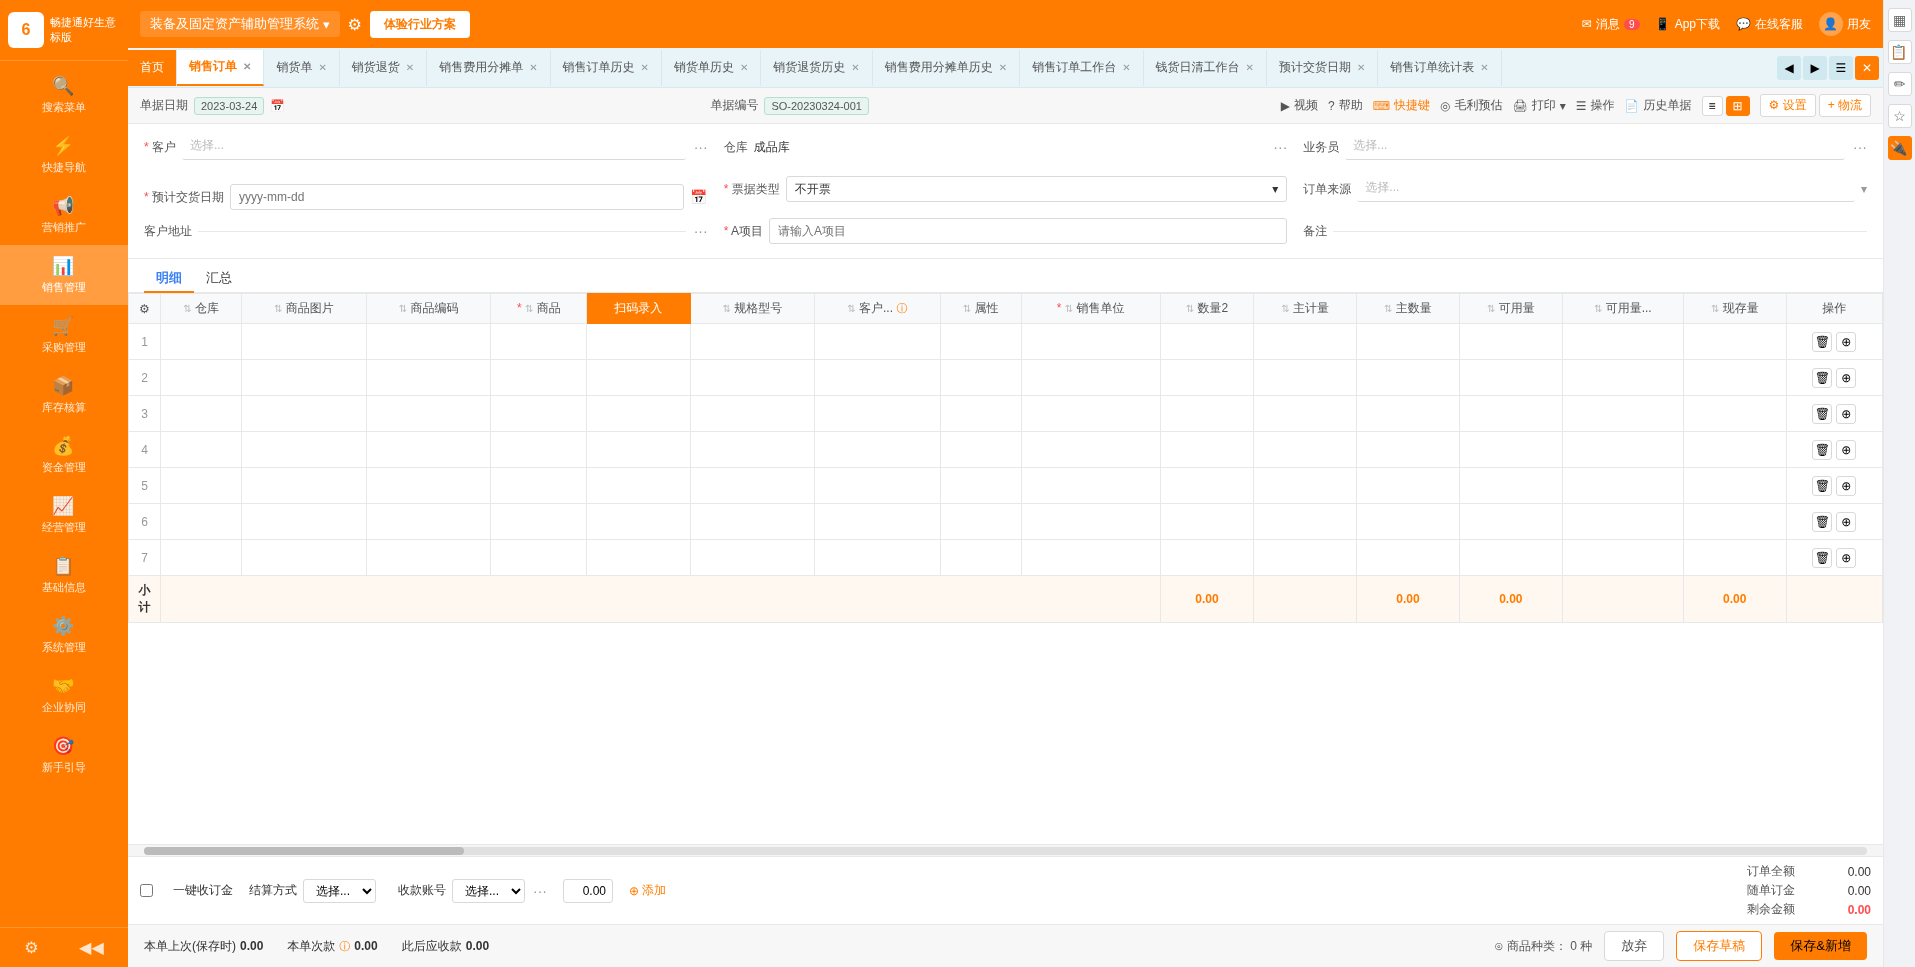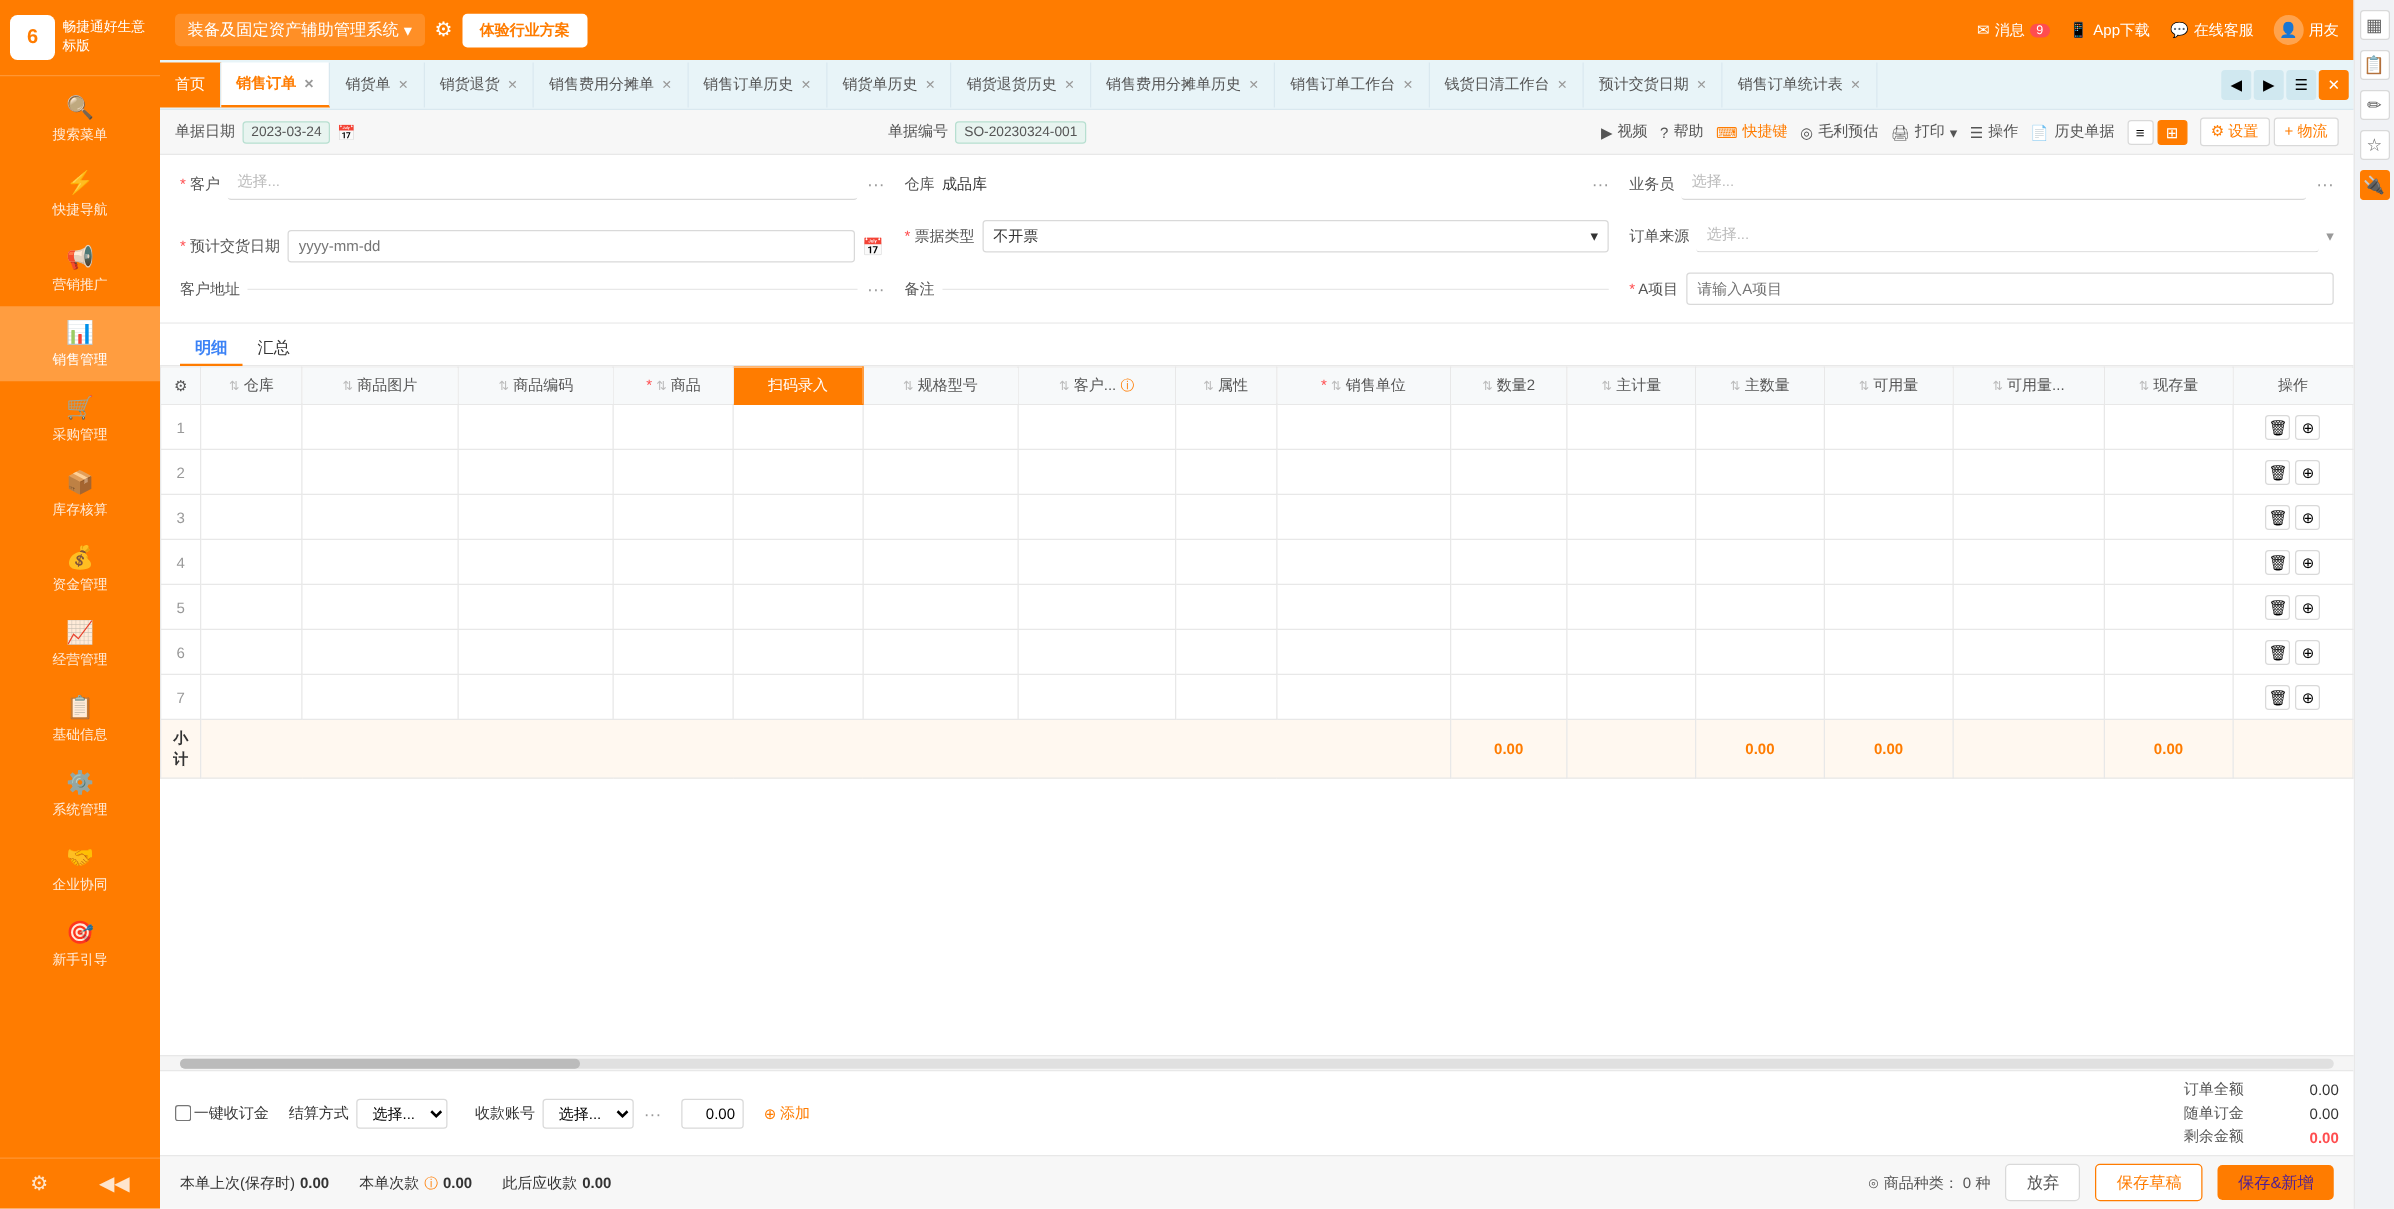--- a/index.html
+++ b/index.html
@@ -84,41 +84,41 @@
     .subtotal-row td { font-weight: bold; color: #ff7c00; border: 1px solid #e8e8e8; padding: 6px 4px; }
     .subtotal-label { color: #333; font-weight: bold; }
     
     
     .scrollbar-area { height: 12px; background: #f5f5f5; border-top: 1px solid #e8e8e8; position: relative; }
     .scrollbar-track { height: 8px; background: #e0e0e0; border-radius: 4px; margin: 2px 16px; }
     .scrollbar-thumb { width: 320px; height: 8px; background: #bbb; border-radius: 4px; }
     
     
     .bottom-bar { display: flex; align-items: center; padding: 6px 12px; background: #fff; border-top: 1px solid #e8e8e8; gap: 16px; min-height: 40px; }
-    .bottom-checkbox { display: flex; align-items: center; gap: 2px; cursor: pointer; }
+    .bottom-checkbox { display: flex; align-items: center; gap: 20px; cursor: pointer; }
     .bottom-field { display: flex; align-items: center; gap: 6px; }
     .bottom-select { border: 1px solid #d9d9d9; border-radius: 3px; padding: 2px 8px; font-size: 12px; background: #fff; height: 24px; min-width: 60px; }
     .bottom-input { border: 1px solid #d9d9d9; border-radius: 3px; padding: 2px 6px; font-size: 12px; width: 50px; height: 24px; text-align: right; }
     .add-btn { color: #ff7c00; cursor: pointer; display: flex; align-items: center; gap: 3px; }
     .bottom-summary { margin-left: auto; display: flex; flex-direction: column; gap: 2px; text-align: right; }
     .summary-row { display: flex; justify-content: flex-end; align-items: center; gap: 16px; font-size: 12px; }
     .summary-label { color: #555; }
     .summary-value { color: #333; min-width: 60px; text-align: right; }
     .summary-value.total { color: #ff4d4f; font-weight: bold; }
     
     
     .footer-bar { display: flex; align-items: center; padding: 6px 16px; background: #f7f7f7; border-top: 1px solid #e8e8e8; gap: 24px; }
     .footer-field { display: flex; align-items: center; gap: 4px; font-size: 12px; }
     .footer-value { color: #333; font-weight: bold; }
     .footer-right { margin-left: auto; display: flex; align-items: center; gap: 12px; }
     .footer-goods-count { font-size: 12px; color: #555; cursor: pointer; }
     .btn { border-radius: 4px; padding: 5px 16px; font-size: 13px; cursor: pointer; border: none; }
     .btn-default { background: #fff; border: 1px solid #d9d9d9; color: #555; }
     .btn-outline-orange { background: #fff; border: 1px solid #ff7c00; color: #ff7c00; }
-    .btn-orange { background: #ff7c00; color: #4c1d95; }
+    .btn-orange { background: #ff7c00; color: #000000; }
     
     
     .right-panel { width: 32px; background: #f0f2f5; border-left: 1px solid #e8e8e8; display: flex; flex-direction: column; align-items: center; padding-top: 8px; gap: 8px; flex-shrink: 0; }
     .right-panel-btn { width: 24px; height: 24px; display: flex; align-items: center; justify-content: center; cursor: pointer; color: #666; font-size: 14px; border: 1px solid #d9d9d9; border-radius: 3px; background: #fff; }
     .right-panel-btn.active { background: #ff7c00; color: #fff; border-color: #ff7c00; }
     
     
     ::-webkit-scrollbar { width: 6px; height: 6px; }
     ::-webkit-scrollbar-track { background: #f0f0f0; }
     ::-webkit-scrollbar-thumb { background: #ccc; border-radius: 3px; }
@@ -381,26 +381,26 @@
           </div>
         </div>
 
         <div class="form-row">
           <div class="form-field" style="flex:2;">
             <span class="form-label">客户地址</span>
             <span style="flex:1;border-bottom:1px solid #e8e8e8;display:inline-block;"></span>
             <span class="form-dots">···</span>
           </div>
           <div class="form-field" style="flex:2;">
+            <span class="form-label required">A项目</span>
+            <input type="text" class="form-input" style="flex: 1 1 0%;" placeholder="请输入A项目">
+          </div>
+          <div class="form-field" style="flex:2;">
             <span class="form-label">备注</span>
             <span style="flex:1;border-bottom:1px solid #e8e8e8;display:inline-block;"></span>
-          </div>
-          <div class="form-field" style="flex:2;">
-            <span class="form-label required">A项目</span>
-            <input type="text" class="form-input" style="flex: 1 1 0%;" placeholder="请输入A项目">
           </div>
         </div>
 
       </div>
 
       <div class="detail-tabs">
         <div class="detail-tab active">明细</div>
         <div class="detail-tab">汇总</div>
       </div>
 

